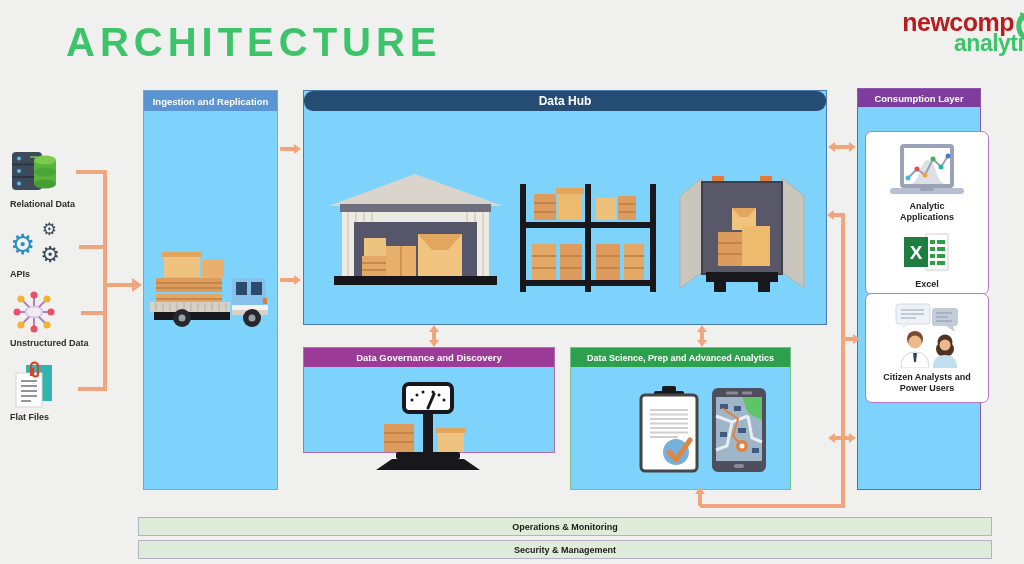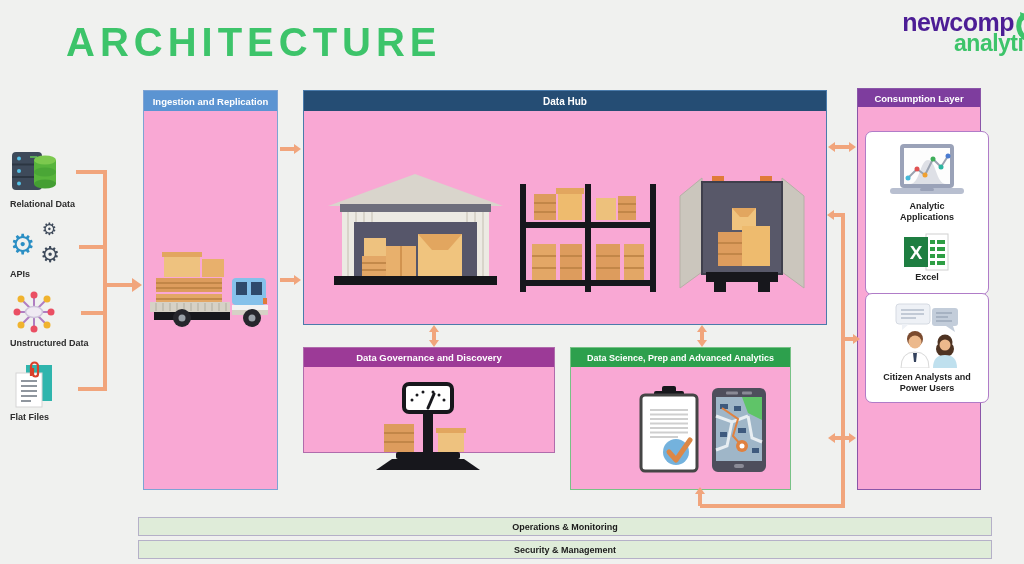--- a/index.html
+++ b/index.html
@@ -3,40 +3,40 @@
 <meta charset="utf-8">
 <style>
   html,body{margin:0;padding:0;}
   body{font-family:"Liberation Sans","DejaVu Sans",sans-serif;background:#e8e8e8;}
   .stage{position:relative;width:1024px;height:564px;background:#f0f1ef;overflow:hidden;padding-left:40px;}
   :root{--orange:#f1a57c;--green:#3dc46a;--navy:#1d3b5e;}
 
   .title{position:absolute;left:66px;top:20px;font-size:40px;font-weight:800;letter-spacing:5px;color:#3dc46a;}
 
   .logo{position:absolute;top:8px;right:14px;width:160px;text-align:right;}
-  .logo .l1{display:block;font-size:25px;font-weight:700;color:#4c1d95;margin-right:36px;letter-spacing:-0.5px;}
+  .logo .l1{display:block;font-size:25px;font-weight:700;color:#b91c1c;margin-right:36px;letter-spacing:-0.5px;}
   .logo .l2{display:block;font-size:23px;font-weight:700;color:#3dc46a;margin-top:-7px;margin-right:2px;letter-spacing:-0.5px;}
   .logo svg{position:absolute;top:0;right:0;}
 
   
   .src{position:absolute;left:10px;width:92px;display:flex;flex-direction:column;align-items:flex-start;}
   .src .lab{margin-top:3px;font-size:9px;font-weight:700;color:#2d2d2d;text-align:center;line-height:1.15;}
   .gears{position:relative;width:50px;height:42px;}
   .gears span{position:absolute;line-height:1;}
   .g1{left:0;top:7px;font-size:28px;color:#2b8fc4;}
   .g2{right:3px;top:-3px;font-size:17px;color:#3e4a5a;}
   .g3{right:0;bottom:0;font-size:22px;color:#3e4a5a;}
 
   
-  .box{position:absolute;box-sizing:border-box;background:#f9a8d4;}
+  .box{position:absolute;box-sizing:border-box;background:#7dd3fc;}
   .box .hdr{color:#fff;font-weight:700;text-align:center;display:flex;align-items:center;justify-content:center;}
   .b-ingest{left:143px;top:90px;width:135px;height:400px;border:1.5px solid #7da3d4;}
   .b-ingest .hdr{height:20px;font-size:9.5px;background:#5b94d2;}
   .b-hub{left:303px;top:90px;width:524px;height:235px;border:1.5px solid #4a7bab;}
-  .b-hub .hdr{height:20px;font-size:10px;background:#254d74;}
+  .b-hub .hdr{height:20px;font-size:12px;background:#254d74;border-radius:9px;}
   .b-gov{left:303px;top:347px;width:252px;height:106px;border:1.5px solid #b06cac;}
   .b-gov .hdr{height:19px;font-size:9.5px;background:#9c3a97;}
   .b-ds{left:570px;top:347px;width:221px;height:143px;border:1.5px solid #77c286;}
   .b-ds .hdr{height:19px;font-size:9px;background:#2da04d;}
   .b-cons{left:857px;top:88px;width:124px;height:402px;border:1.5px solid #8a56a8;}
   .b-cons .hdr{height:18px;font-size:9.5px;background:#7e3d9e;}
   .subbox{position:absolute;left:7px;width:122px;background:#fff;border:1px solid #b07cc8;border-radius:7px;
           display:flex;flex-direction:column;align-items:center;}
   .subbox .lab{font-size:9px;font-weight:700;color:#222;text-align:center;line-height:1.25;}
 
@@ -366,21 +366,21 @@
           <rect x="26" y="15" width="5" height="4"></rect>
             <rect x="33" y="15" width="8" height="4"></rect>
           <rect x="26" y="22" width="5" height="4"></rect>
             <rect x="33" y="22" width="8" height="4"></rect>
           <rect x="26" y="29" width="5" height="4"></rect>
             <rect x="33" y="29" width="8" height="4"></rect>
         </g>
         <rect x="0" y="5" width="24" height="30" fill="#1e7e41"></rect>
         <text x="12" y="27" text-anchor="middle" font-family="Liberation Sans, DejaVu Sans, sans-serif" font-size="19" font-weight="bold" fill="#ffffff">X</text>
       </svg>
-      <div class="lab" style="margin-top:0;">Excel</div>
+      <div class="lab" style="margin-top:7px;">Excel</div>
     </div>
     <div class="subbox" style="top:204px;height:108px;">
       <svg style="margin-top:8px;" width="78" height="66" viewBox="0 0 78 66">
         <rect x="8" y="2" width="34" height="20" rx="3" fill="#eef1f6" stroke="#d5dae2"></rect>
         <g stroke="#c2cad6" stroke-width="2">
           <line x1="13" y1="8" x2="36" y2="8"></line>
             <line x1="13" y1="12" x2="36" y2="12"></line>
             <line x1="13" y1="16" x2="28" y2="16"></line>
         </g>
         <polygon points="14,22 21,22 14,28" fill="#eef1f6"></polygon>

